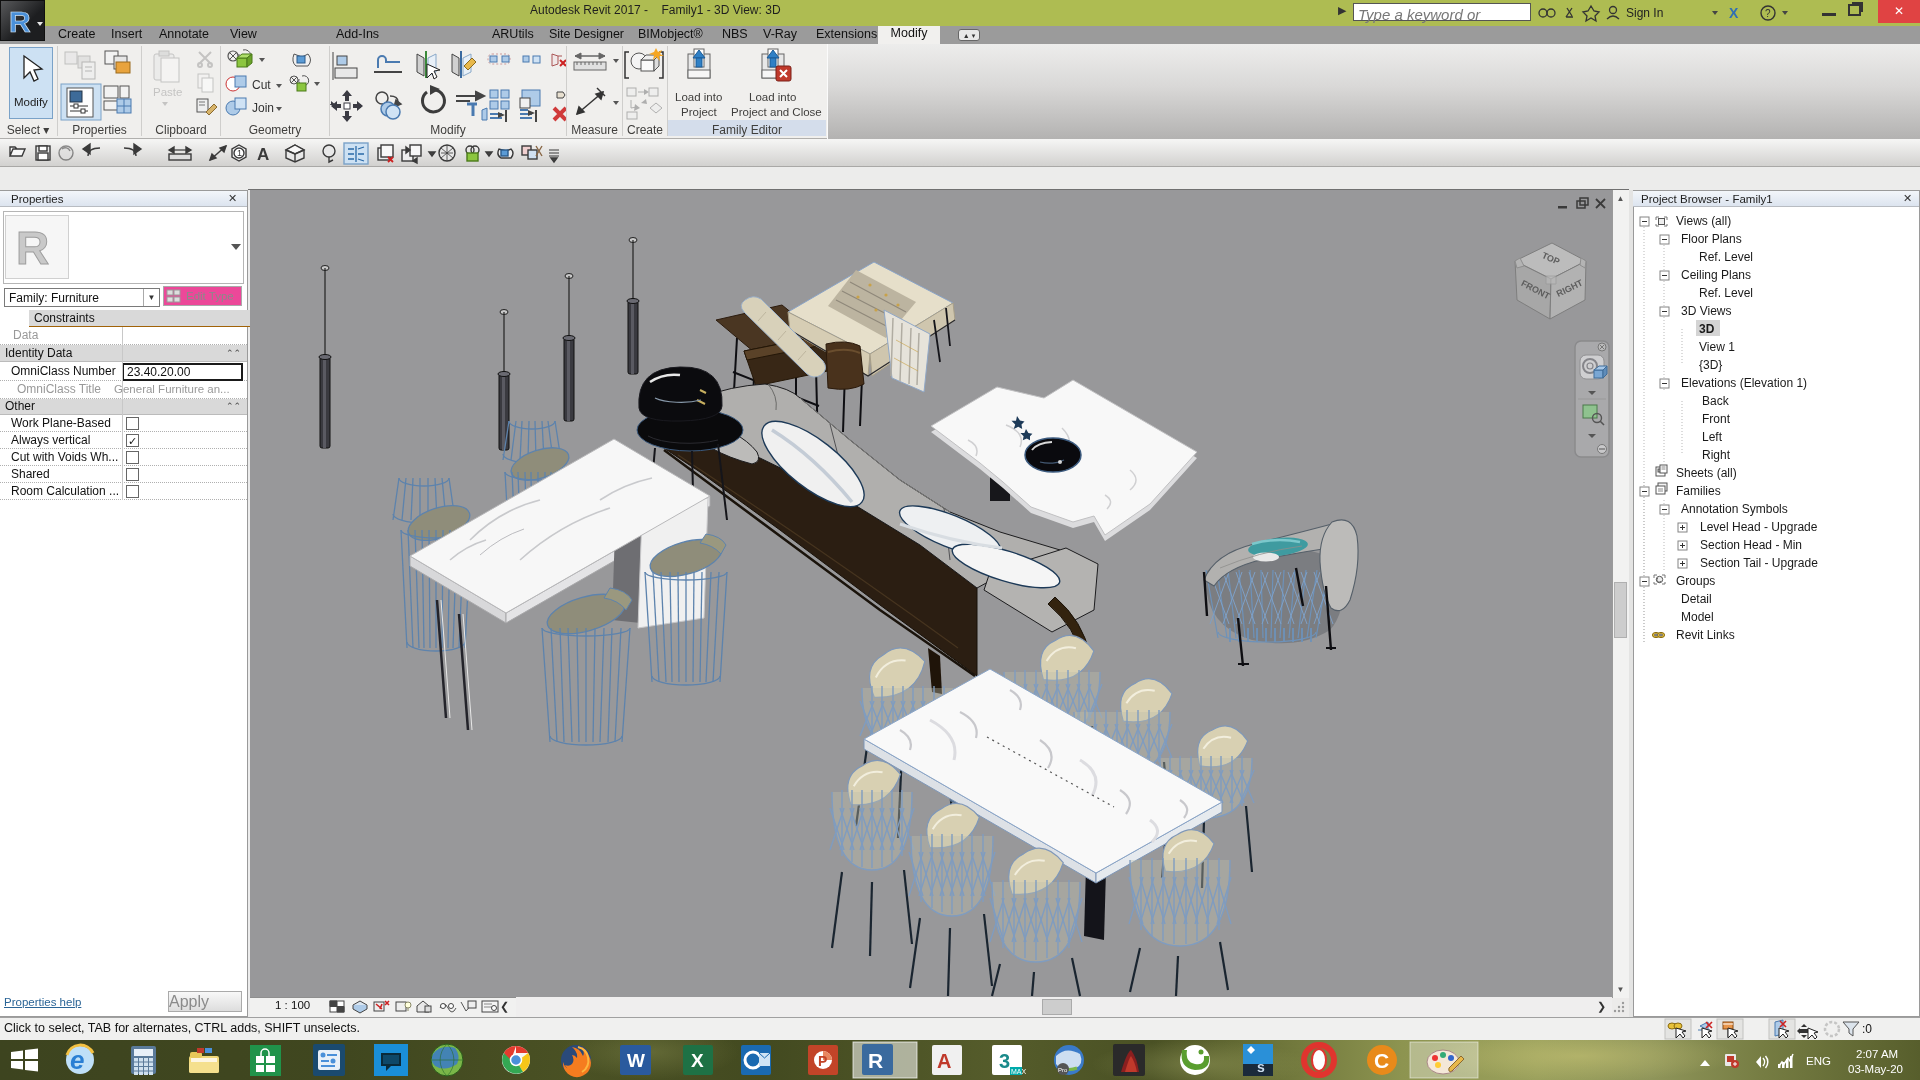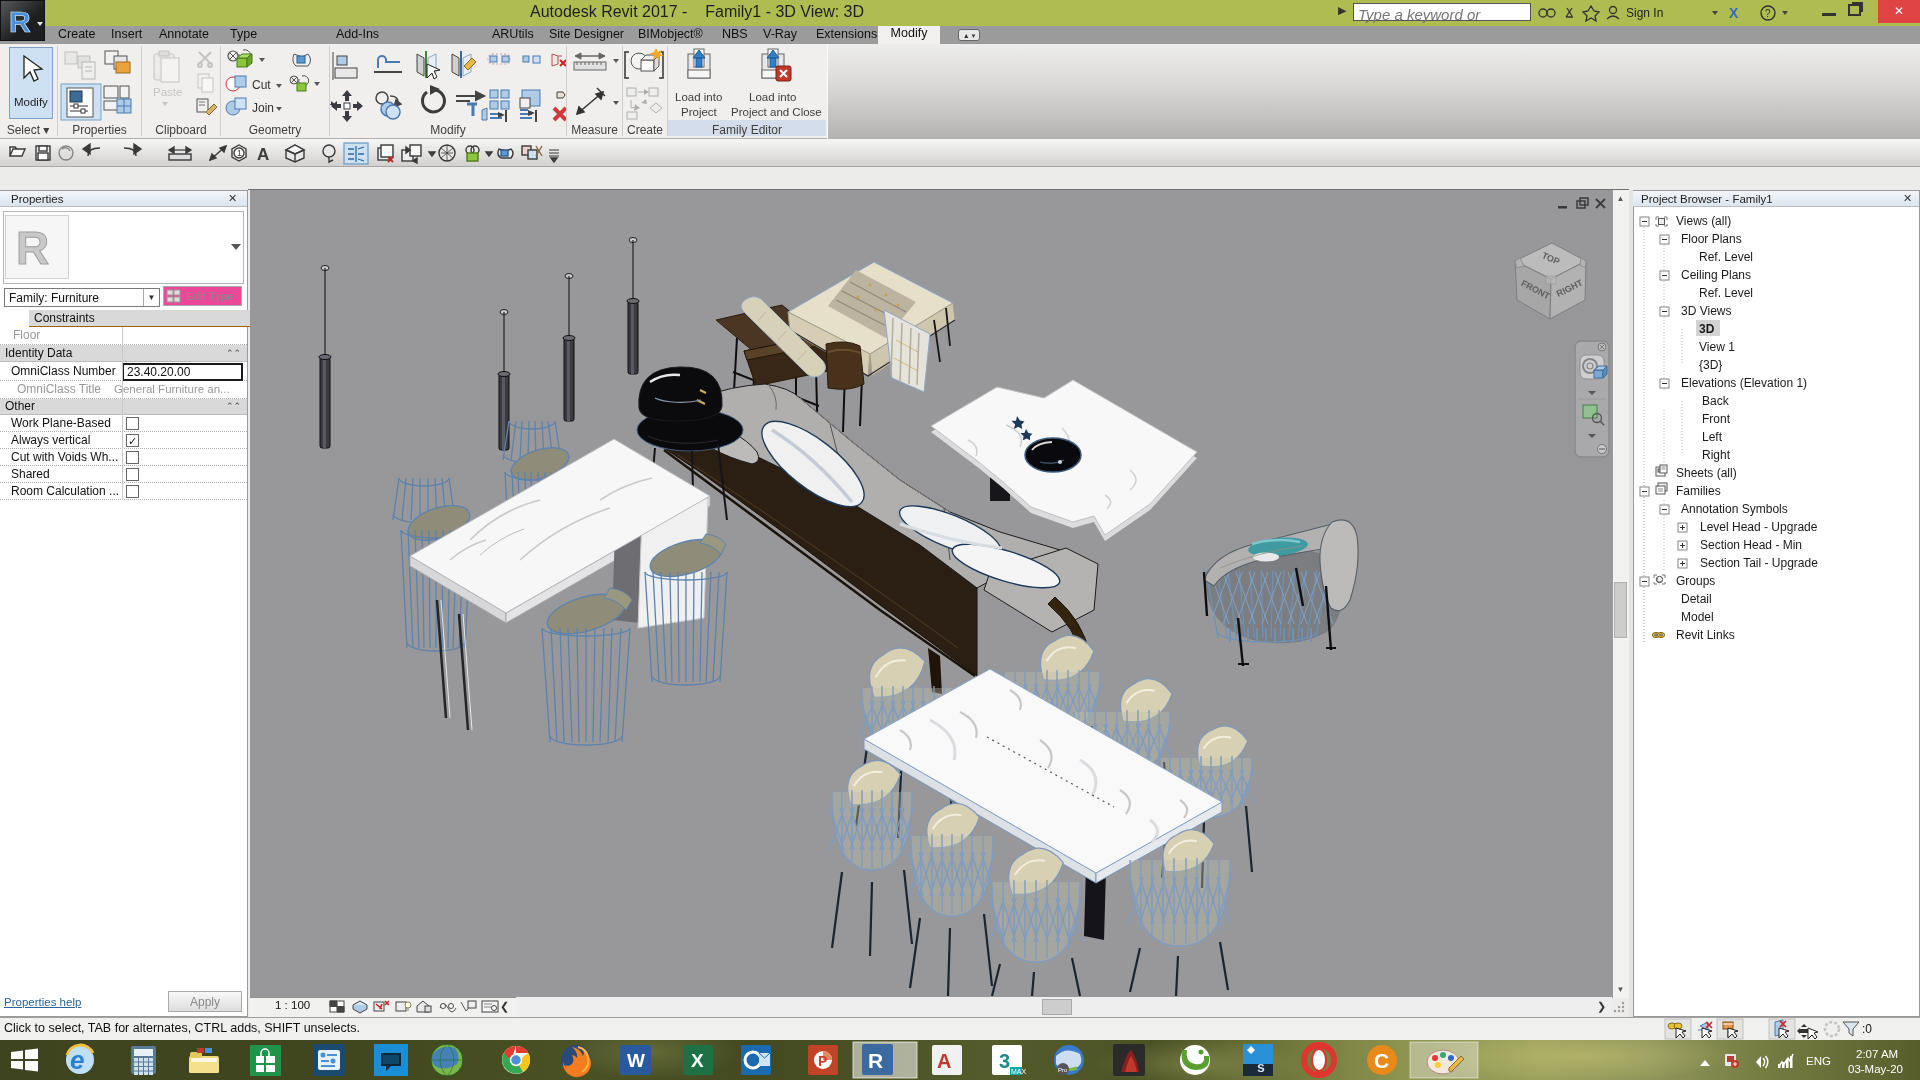--- a/index.html
+++ b/index.html
@@ -3,21 +3,21 @@
 <meta charset="utf-8">
 <style>
   * { margin:0; padding:0; box-sizing:border-box; }
   html,body { width:1920px; height:1080px; overflow:hidden; font-family:"Liberation Sans",sans-serif; }
   .abs { position:absolute; }
   #stage { position:relative; width:1920px; height:1080px; background:#ececec; }
 
   
   #titlebar { left:0; top:0; width:1920px; height:26px; background:#aebc52; }
   #rlogo { left:0; top:0; width:45px; height:41px; background:linear-gradient(135deg,#58595b,#1d1e20 60%); border:1px solid #101010; z-index:30; }
-  #title { left:530px; top:3px; width:400px; font-size:16px; color:#1f1f1f; }
+  #title { left:530px; top:3px; width:400px; font-size:12px; color:#1f1f1f; }
   .tbtn { top:5px; height:16px; color:#333; font-size:11px; }
   #searchbox { left:1353px; top:3px; width:178px; height:18px; background:#fff; border:1px solid #555; font-size:15px; font-style:italic; color:#777; padding:2px 4px; }
   #closebtn { left:1878px; top:0; width:42px; height:23px; background:#e04343; color:#fff; text-align:center; font-size:12px; line-height:22px; }
   #minbtn { left:1822px; top:6px; width:14px; height:10px; border-bottom:3px solid #333; }
   #maxbtn { left:1848px; top:4px; width:13px; height:12px; border:2px solid #333; box-shadow:3px -3px 0 -1px #333; }
 
   
   #tabbar { left:0; top:26px; width:1920px; height:18px; background:#9b9b9b; }
   .tab { position:absolute; top:1px; font-size:12.5px; color:#111; }
   #tab-active { position:absolute; left:878px; top:26px; width:62px; height:18px; background:#f1f0ee; text-align:center; font-size:12.5px; color:#111; }
@@ -61,21 +61,21 @@
     <polygon points="246,8 252,8 249,12" fill="#444"></polygon>
   </svg>
   <div class="abs" id="minbtn"></div>
   <div class="abs" id="maxbtn"></div>
   <div class="abs" id="closebtn">✕</div>
 
   <div class="abs" id="tabbar">
     <span class="tab" style="left:58px;">Create</span>
     <span class="tab" style="left:111px;">Insert</span>
     <span class="tab" style="left:159px;">Annotate</span>
-    <span class="tab" style="left:230px;">Type</span>
+    <span class="tab" style="left:230px;">View</span>
     <span class="tab" style="left:271px;margin-top:32px;">Manage</span>
     <span class="tab" style="left:336px;">Add-Ins</span>
     <span class="tab" style="left:414px;margin-top:24px;">Quantification</span>
     <span class="tab" style="left:492px;">ARUtils</span>
     <span class="tab" style="left:549px;">Site Designer</span>
     <span class="tab" style="left:638px;">BIMobject®</span>
     <span class="tab" style="left:722px;">NBS</span>
     <span class="tab" style="left:763px;">V-Ray</span>
     <span class="tab" style="left:816px;">Extensions</span>
   </div>
@@ -464,40 +464,40 @@
             <rect x="3" y="3" width="6" height="5"></rect>
             <rect x="10" y="3" width="6" height="5"></rect>
             <rect x="3" y="10" width="6" height="5"></rect>
             <rect x="10" y="10" width="6" height="5"></rect>
           </g>
           <text x="22" y="13" font-size="11.5" fill="#8a8a8a">Edit Type</text>
         </svg>
     </div>
 
     <div class="abs" style="left:0;top:310px;width:247px;height:17px;background:#d9d9d9;border-bottom:1px solid #a16207;font-size:12px;color:#111;padding-left:5px;line-height:16px;margin-left:29px;">Constraints<span style="position:absolute;left:226px;font-size:9px;color:#444;">⌃⌃</span></div>
-    <div class="abs" style="left:0;top:327px;width:247px;height:18px;border-bottom:1px dotted #b0b0b0;font-size:12px;color:#999;padding-left:13px;line-height:17px;">Floor</div>
+    <div class="abs" style="left:0;top:327px;width:247px;height:18px;border-bottom:1px dotted #b0b0b0;font-size:12px;color:#999;padding-left:13px;line-height:17px;">Data</div>
     <div class="abs" style="left:0;top:345px;width:247px;height:17px;background:#d9d9d9;border-bottom:1px solid #bbb;font-size:12px;color:#111;padding-left:5px;line-height:16px;">Identity Data<span style="position:absolute;left:226px;font-size:9px;color:#444;">⌃⌃</span></div>
     <div class="abs" style="left:0;top:362px;width:247px;height:19px;border-bottom:1px dotted #b0b0b0;font-size:12px;color:#111;padding-left:11px;line-height:18px;">OmniClass Number</div>
     <div class="abs" style="left:122px;top:363px;width:121px;height:18px;background:#fff;border:2px solid #1a1a1a;font-size:12px;color:#111;line-height:14px;padding-left:3px;">23.40.20.00</div>
     <div class="abs" style="left:0;top:381px;width:247px;height:18px;border-bottom:1px dotted #b0b0b0;font-size:12px;color:#999;padding-left:17px;line-height:17px;">OmniClass Title</div>
     <div class="abs" style="left:114px;top:381px;width:121px;height:18px;font-size:11.5px;color:#999;line-height:17px;white-space:nowrap;overflow:hidden;">General Furniture an...</div>
     <div class="abs" style="left:0;top:399px;width:247px;height:16px;background:#d9d9d9;border-bottom:1px solid #bbb;font-size:12px;color:#111;padding-left:5px;line-height:15px;">Other<span style="position:absolute;left:226px;font-size:9px;color:#444;">⌃⌃</span></div>
     <div class="abs proprow" style="top:415px;">Work Plane-Based</div>
     <div class="abs proprow" style="top:432px;">Always vertical</div>
     <div class="abs proprow" style="top:449px;">Cut with Voids Wh...</div>
     <div class="abs proprow" style="top:466px;">Shared</div>
     <div class="abs proprow" style="top:483px;">Room Calculation ...</div>
     <div class="abs cbox" style="top:417px;"></div>
     <div class="abs cbox" style="top:434px;text-align:center;font-size:11px;line-height:12px;color:#111;">✓</div>
     <div class="abs cbox" style="top:451px;"></div>
     <div class="abs cbox" style="top:468px;"></div>
     <div class="abs cbox" style="top:485px;"></div>
     <div class="abs" style="left:122px;top:327px;width:1px;height:173px;background:#c8c8c8;"></div>
     <div class="abs" style="left:4px;top:996px;width:120px;font-size:11.5px;color:#2a6496;text-decoration:underline;">Properties help</div>
-    <div class="abs" style="left:168px;top:991px;width:74px;height:21px;background:linear-gradient(180deg,#f8f8f8,#ddd);border:1px solid #aaa;text-align:center;font-size:12px;color:#8a8a8a;line-height:20px;">Apply</div>
+    <div class="abs" style="left:168px;top:991px;width:74px;height:21px;background:linear-gradient(180deg,#f8f8f8,#ddd);border:1px solid #aaa;text-align:left;font-size:16px;color:#8a8a8a;line-height:20px;">Apply</div>
   </div>
   <div id="viewport">
 <svg class="abs" style="left:250px;top:190px;" width="1362" height="807" viewBox="250 190 1362 807">
 <rect x="250" y="190" width="1362" height="807" fill="#98989a"></rect>
 <g>
           <ellipse cx="325" cy="268" rx="4" ry="2.5" fill="#c8c8c8" stroke="#222"></ellipse>
           <line x1="325" y1="268" x2="325" y2="357" stroke="#222" stroke-width="1.2"></line>
           <rect x="320" y="357" width="10" height="91" rx="2" fill="#3a3a40" stroke="#111"></rect>
           <rect x="323" y="357" width="3" height="91" fill="#5a5a62"></rect>
           <ellipse cx="325" cy="357" rx="6" ry="2.5" fill="#6a6a72" stroke="#111"></ellipse>

